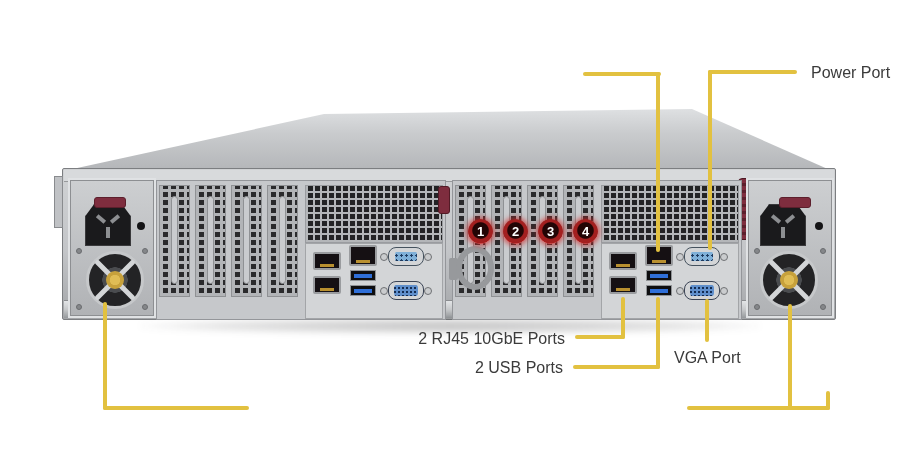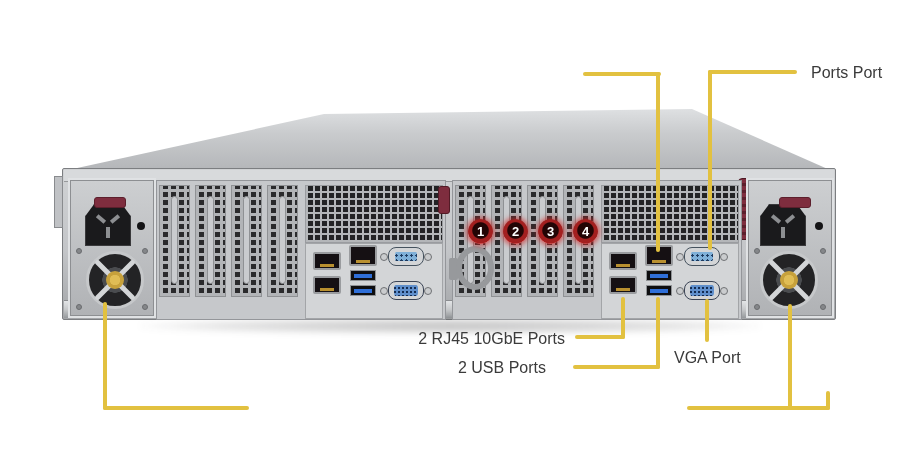--- a/index.html
+++ b/index.html
@@ -148,21 +148,21 @@
   .l-psu-lh{left:103px;top:406px;width:146px;height:4px;}
   .l-psu-rh{left:687px;top:406px;width:143px;height:4px;}
   .l-psu-rv{left:788px;top:304px;width:4px;height:106px;}
   .l-psu-hook{left:826px;top:391px;width:4px;height:19px;}
 
   
   .lbl{font-size:16px;line-height:18px;white-space:nowrap;color:#3b3b3b;z-index:7;}
   .lbl-ipmi{right:332px;top:64px;}
   .lbl-serial{left:811px;top:64px;}
   .lbl-rj45{right:337px;top:330px;}
-  .lbl-usb{right:356px;top:359px;text-align:right;}
+  .lbl-usb{right:339px;top:359px;text-align:right;}
   .lbl-vga{left:674px;top:349px;}
   .lbl-psu{left:268px;top:400px;}
 </style>
 </head>
 <body>
 
 <div class="stage">
 
   <div class="lid"></div>
   <div class="body-panel"></div>
@@ -284,18 +284,18 @@
   <div class="cline l-rj45-h"></div>
   <div class="cline l-usb-v"></div>
   <div class="cline l-usb-h"></div>
   <div class="cline l-vga-v"></div>
   <div class="cline l-psu-lv"></div>
   <div class="cline l-psu-lh"></div>
   <div class="cline l-psu-rh"></div>
   <div class="cline l-psu-rv"></div>
   <div class="cline l-psu-hook"></div>
 
-  <div class="lbl lbl-serial">Ports Port</div>
+  <div class="lbl lbl-serial">Power Port</div>
   <div class="lbl lbl-rj45">2 RJ45 10GbE Ports</div>
   <div class="lbl lbl-usb">2 USB Ports</div>
   <div class="lbl lbl-vga">VGA Port</div>
 
 </div>
 
 </body></html>

